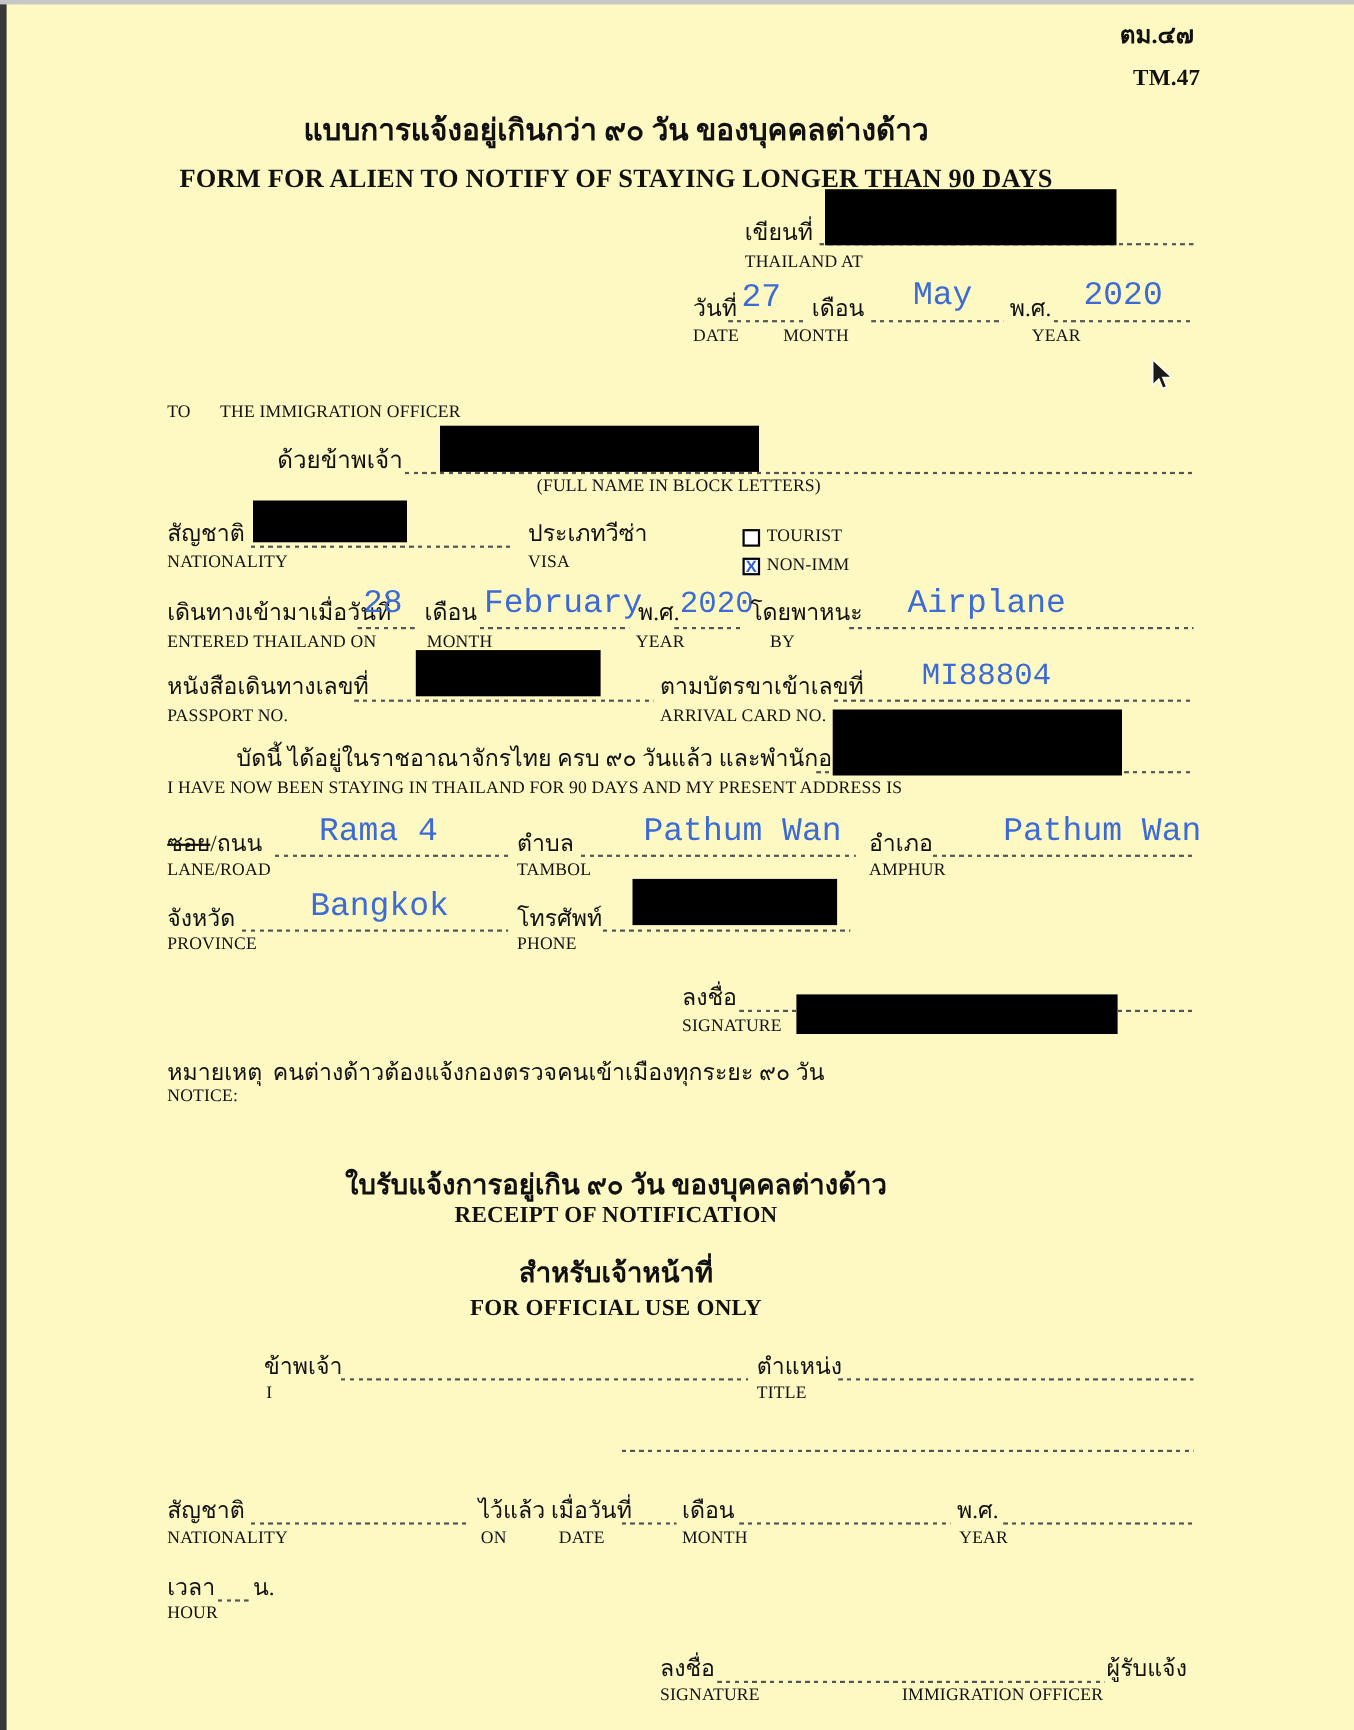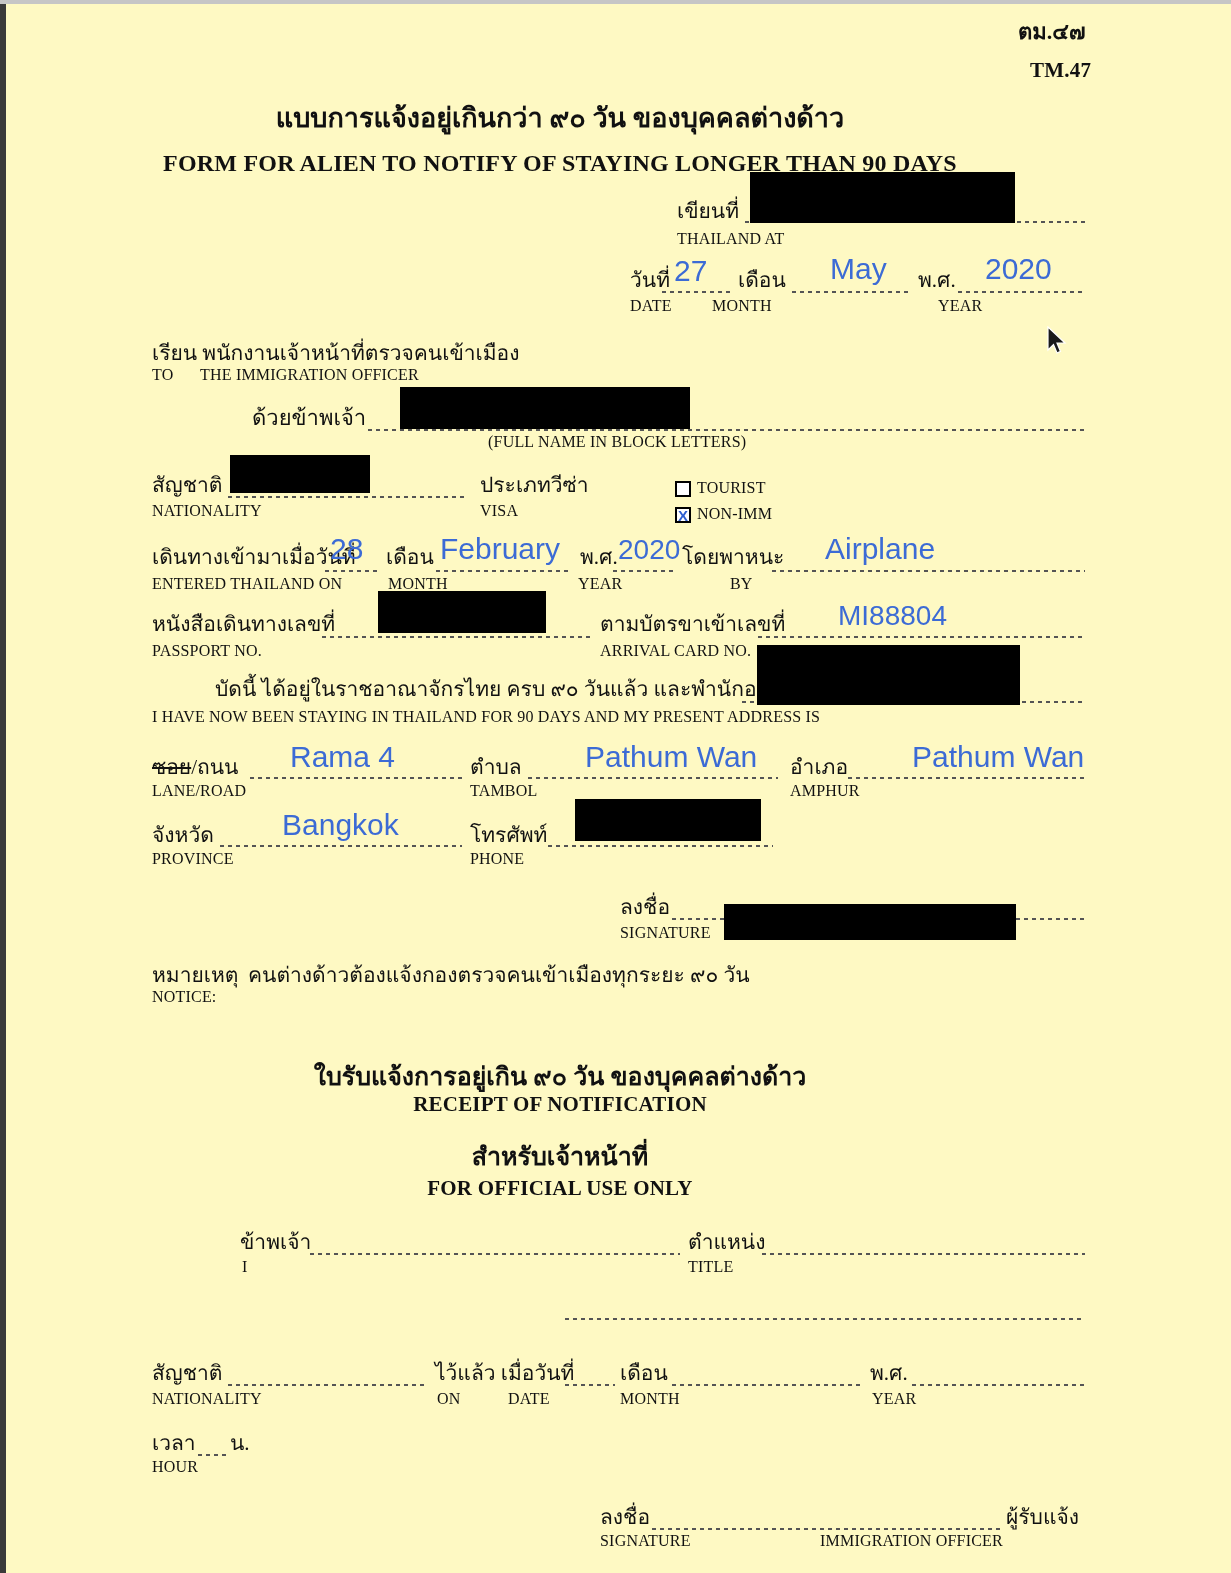--- a/index.html
+++ b/index.html
@@ -5,21 +5,21 @@
   html,body{margin:0;padding:0;background:#fff;}
   .page{position:relative;width:1231px;height:1573px;background:#fef9c3;overflow:hidden;
         font-family:"Liberation Serif",serif;color:#111;}
   .edge-left{position:absolute;left:0;top:0;width:6px;height:1573px;background:#3a3a3a;}
   .edge-top{position:absolute;left:0;top:0;width:1231px;height:4px;background:#c6c6c6;}
   .abs{position:absolute;white-space:nowrap;}
   .thai{font-family:"Liberation Serif",serif;font-size:21px;}
   .en{font-family:"Liberation Serif",serif;font-size:16px;letter-spacing:.2px;}
   .b{font-weight:bold;}
   .ctr{text-align:center;}
-  .fill{font-family:Liberation Sans, sans-serif;color:#3c6bd5;font-size:30px;font-weight:500;}
+  .fill{font-family:Liberation Mono, monospace;color:#3c6bd5;font-size:30px;font-weight:500;}
   .fill-sm{font-size:28px;}
   .dot{position:absolute;height:2px;background-image:repeating-linear-gradient(90deg,#555 0 4px,transparent 4px 8px);}
   .redact{position:absolute;background:#000;}
   .cb{position:absolute;width:16px;height:16px;border:2px solid #000;box-sizing:border-box;
       display:flex;align-items:center;justify-content:center;background:#fff;}
   .xmark{font-family:"Liberation Sans",sans-serif;font-weight:bold;font-size:15px;color:#2f5fd0;line-height:1;}
   .strike{text-decoration:line-through;}
 </style>
 </head>
 <body>
@@ -43,21 +43,20 @@
   <span class="abs thai" style="left:738px;top:263px;">เดือน</span>
   <span class="abs fill" style="left:830px;top:252px;">May</span>
   <div class="dot" style="left:792px;top:291px;width:120px;"></div>
   <span class="abs thai" style="left:918px;top:263px;">พ.ศ.</span>
   <span class="abs fill" style="left:985px;top:252px;">2020</span>
   <div class="dot" style="left:958px;top:291px;width:127px;"></div>
   <span class="abs en" style="left:630px;top:297px;">DATE</span>
   <span class="abs en" style="left:712px;top:297px;">MONTH</span>
   <span class="abs en" style="left:938px;top:297px;">YEAR</span>
 
-  <span class="abs thai" style="left:152px;top:336px;">เรียน พนักงานเจ้าหน้าที่ตรวจคนเข้าเมือง</span>
   <span class="abs en" style="left:152px;top:366px;">TO</span>
   <span class="abs en" style="left:200px;top:366px;">THE IMMIGRATION OFFICER</span>
 
   <span class="abs thai" style="left:252px;top:400px;font-size:22px;">ด้วยข้าพเจ้า</span>
   <div class="dot" style="left:368px;top:429px;width:717px;"></div>
   <span class="abs en" style="left:488px;top:433px;">(FULL NAME IN BLOCK LETTERS)</span>
 
   <span class="abs thai" style="left:152px;top:468px;">สัญชาติ</span>
   <div class="dot" style="left:228px;top:496px;width:240px;"></div>
   <span class="abs thai" style="left:480px;top:468px;">ประเภทวีซ่า</span>
@@ -78,21 +77,21 @@
   <div class="dot" style="left:436px;top:570px;width:136px;"></div>
   <span class="abs thai" style="left:580px;top:540px;">พ.ศ.</span>
   <span class="abs fill fill-sm" style="left:618px;top:534px;">2020</span>
   <div class="dot" style="left:613px;top:570px;width:62px;"></div>
   <span class="abs thai" style="left:682px;top:540px;">โดยพาหนะ</span>
   <span class="abs fill" style="left:825px;top:532px;">Airplane</span>
   <div class="dot" style="left:772px;top:570px;width:313px;"></div>
   <span class="abs en" style="left:152px;top:575px;">ENTERED THAILAND ON</span>
   <span class="abs en" style="left:388px;top:575px;">MONTH</span>
   <span class="abs en" style="left:578px;top:575px;">YEAR</span>
-  <span class="abs en" style="left:700px;top:575px;margin-left:30px;">BY</span>
+  <span class="abs en" style="left:700px;top:575px;">BY</span>
 
   <span class="abs thai" style="left:152px;top:607px;">หนังสือเดินทางเลขที่</span>
   <div class="dot" style="left:322px;top:636px;width:272px;"></div>
   <span class="abs thai" style="left:600px;top:607px;">ตามบัตรขาเข้าเลขที่</span>
   <span class="abs fill fill-sm" style="left:838px;top:600px;">MI88804</span>
   <div class="dot" style="left:758px;top:636px;width:327px;"></div>
   <span class="abs en" style="left:152px;top:642px;">PASSPORT NO.</span>
   <span class="abs en" style="left:600px;top:642px;">ARRIVAL CARD NO.</span>
 
   <span class="abs thai" style="left:215px;top:672px;">บัดนี้ ได้อยู่ในราชอาณาจักรไทย ครบ ๙๐ วันแล้ว และพำนักอยู่ที่</span>

